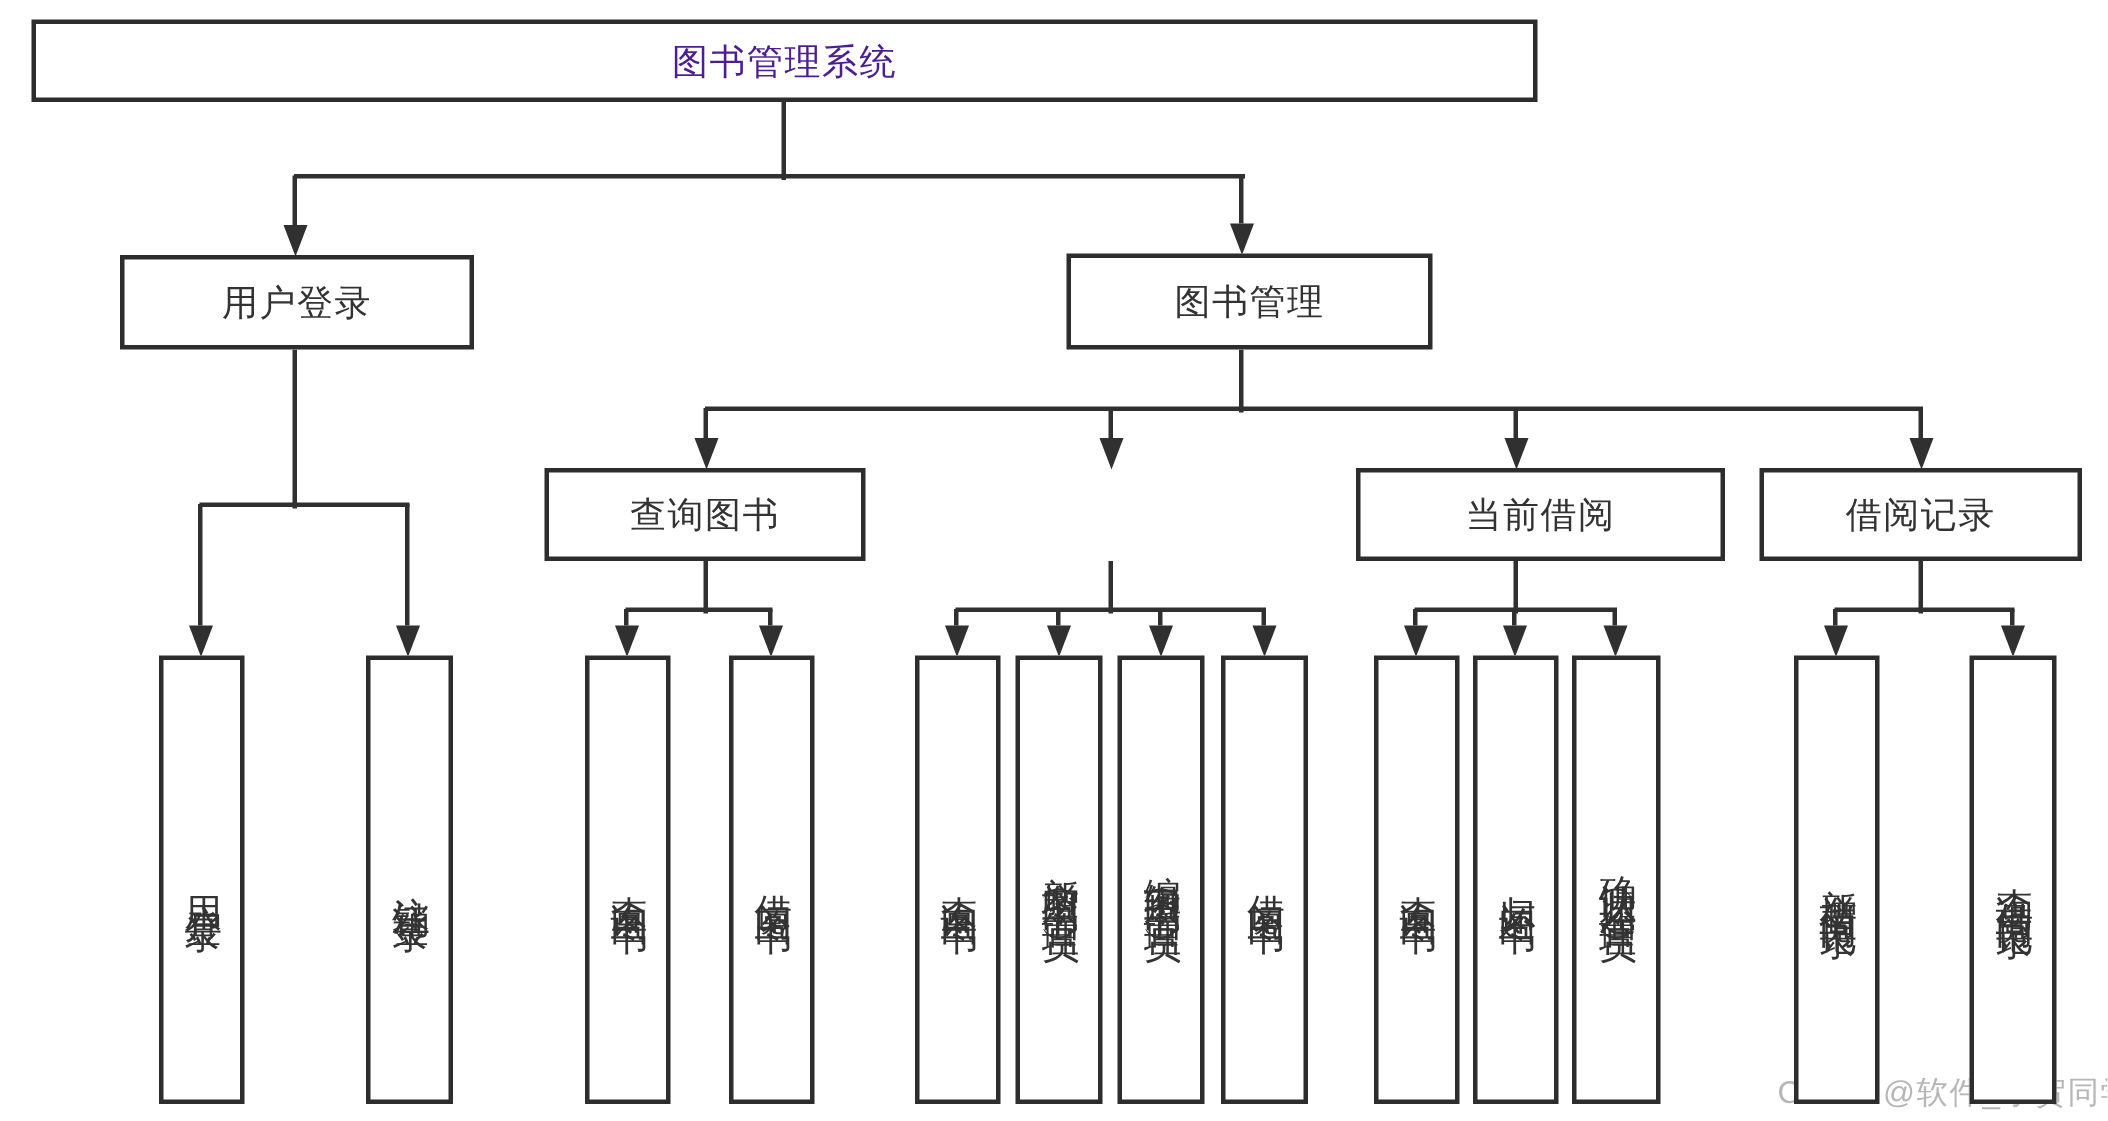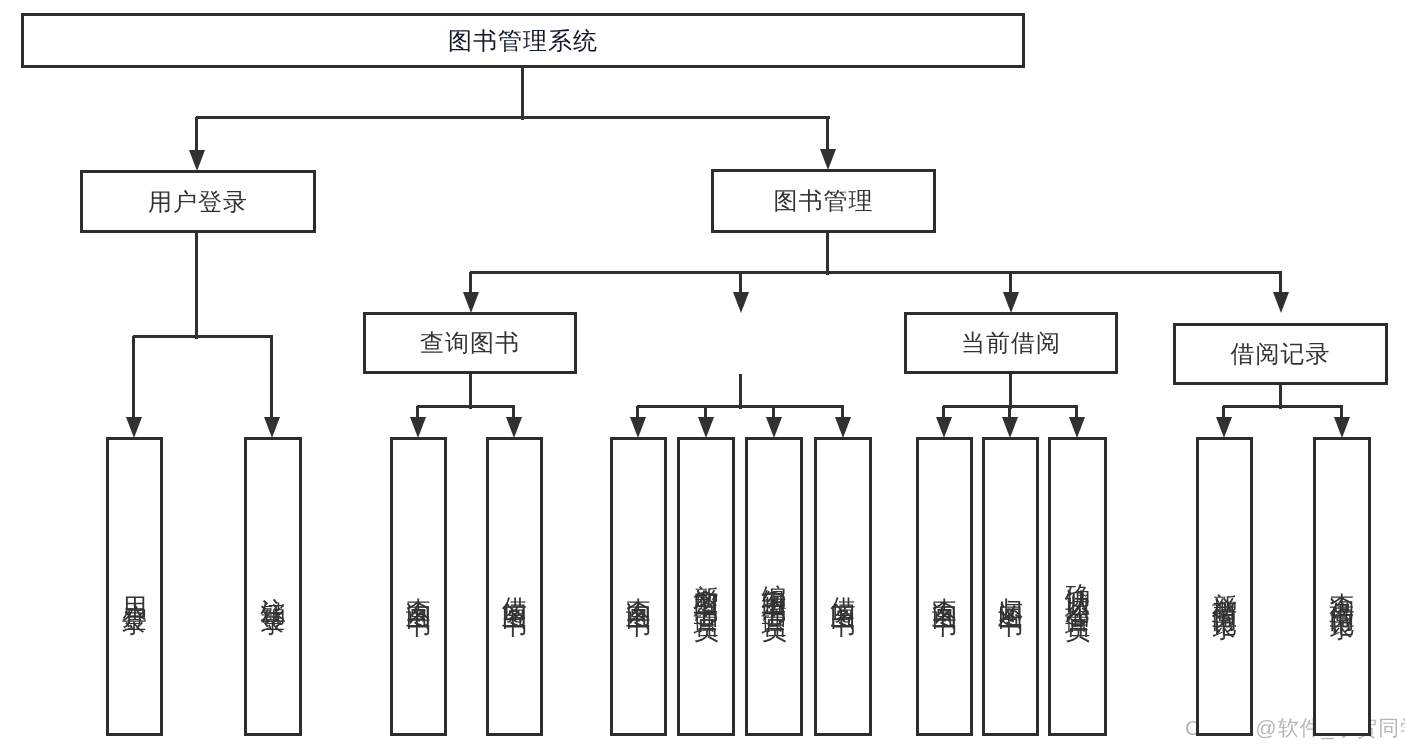--- a/index.html
+++ b/index.html
@@ -111,36 +111,36 @@
     <div class="line" style="left: 942px; top: 406px; width: 3px; height: 11px;"></div>
     <div class="arrowhead" style="left: 936px; top: 417px; border-left-width: 8px; border-right-width: 8px; border-top-width: 21px; border-top-color: rgb(48, 48, 48);"></div>
     <div class="line" style="left: 1008px; top: 406px; width: 3px; height: 11px;"></div>
     <div class="arrowhead" style="left: 1002px; top: 417px; border-left-width: 8px; border-right-width: 8px; border-top-width: 21px; border-top-color: rgb(48, 48, 48);"></div>
     <div class="line" style="left: 1075px; top: 406px; width: 3px; height: 11px;"></div>
     <div class="arrowhead" style="left: 1069px; top: 417px; border-left-width: 8px; border-right-width: 8px; border-top-width: 21px; border-top-color: rgb(48, 48, 48);"></div>
     <div class="line" style="left: 1222px; top: 406px; width: 3px; height: 11px;"></div>
     <div class="arrowhead" style="left: 1216px; top: 417px; border-left-width: 8px; border-right-width: 8px; border-top-width: 21px; border-top-color: rgb(48, 48, 48);"></div>
     <div class="line" style="left: 1340px; top: 406px; width: 3px; height: 11px;"></div>
     <div class="arrowhead" style="left: 1334px; top: 417px; border-left-width: 8px; border-right-width: 8px; border-top-width: 21px; border-top-color: rgb(48, 48, 48);"></div>
-    <div class="node h" style="left: 21px; top: 13px; width: 1004px; height: 55px; border-color: rgb(45, 45, 45); color: #0f172a;">
+    <div class="node h" style="left: 21px; top: 13px; width: 1004px; height: 55px; border-color: rgb(45, 45, 45); color: #4c1d95;">
       <span class="lbl">图书管理系统</span>
     </div>
     <div class="node h" style="left: 80px; top: 170px; width: 236px; height: 63px; border-color: rgb(45, 45, 45); color: rgb(51, 51, 51);">
       <span class="lbl">用户登录</span>
     </div>
-    <div class="node h" style="left: 711px; top: 169px; width: 225px; height: 64px; border-color: rgb(45, 45, 45); color: rgb(51, 51, 51);">
+    <div class="node h" style="left: 711px; top: 169px; width: 244px; height: 64px; border-color: rgb(45, 45, 45); color: rgb(51, 51, 51);">
       <span class="lbl">图书管理</span>
     </div>
     <div class="node h" style="left: 363px; top: 312px; width: 214px; height: 62px; border-color: rgb(45, 45, 45); color: rgb(51, 51, 51);">
       <span class="lbl">查询图书</span>
     </div>
-    <div class="node h" style="left: 904px; top: 312px; width: 214px; height: 62px; border-color: rgb(45, 45, 45); color: rgb(51, 51, 51);">
+    <div class="node h" style="left: 904px; top: 312px; width: 246px; height: 62px; border-color: rgb(45, 45, 45); color: rgb(51, 51, 51);">
       <span class="lbl">当前借阅</span>
     </div>
-    <div class="node h" style="left: 1173px; top: 323px; width: 215px; height: 62px; border-color: rgb(45, 45, 45); color: rgb(51, 51, 51);">
+    <div class="node h" style="left: 1173px; top: 312px; width: 215px; height: 62px; border-color: rgb(45, 45, 45); color: rgb(51, 51, 51);">
       <span class="lbl">借阅记录</span>
     </div>
     <div class="node v" style="left: 106px; top: 437px; width: 57px; height: 299px; border-color: rgb(45, 45, 45); color: rgb(51, 51, 51);">
       <span class="lbl">用户登录</span>
     </div>
     <div class="node v" style="left: 244px; top: 437px; width: 58px; height: 299px; border-color: rgb(45, 45, 45); color: rgb(51, 51, 51);">
       <span class="lbl">注销登录</span>
     </div>
     <div class="node v" style="left: 390px; top: 437px; width: 57px; height: 299px; border-color: rgb(45, 45, 45); color: rgb(51, 51, 51);">
       <span class="lbl">查询图书</span>

